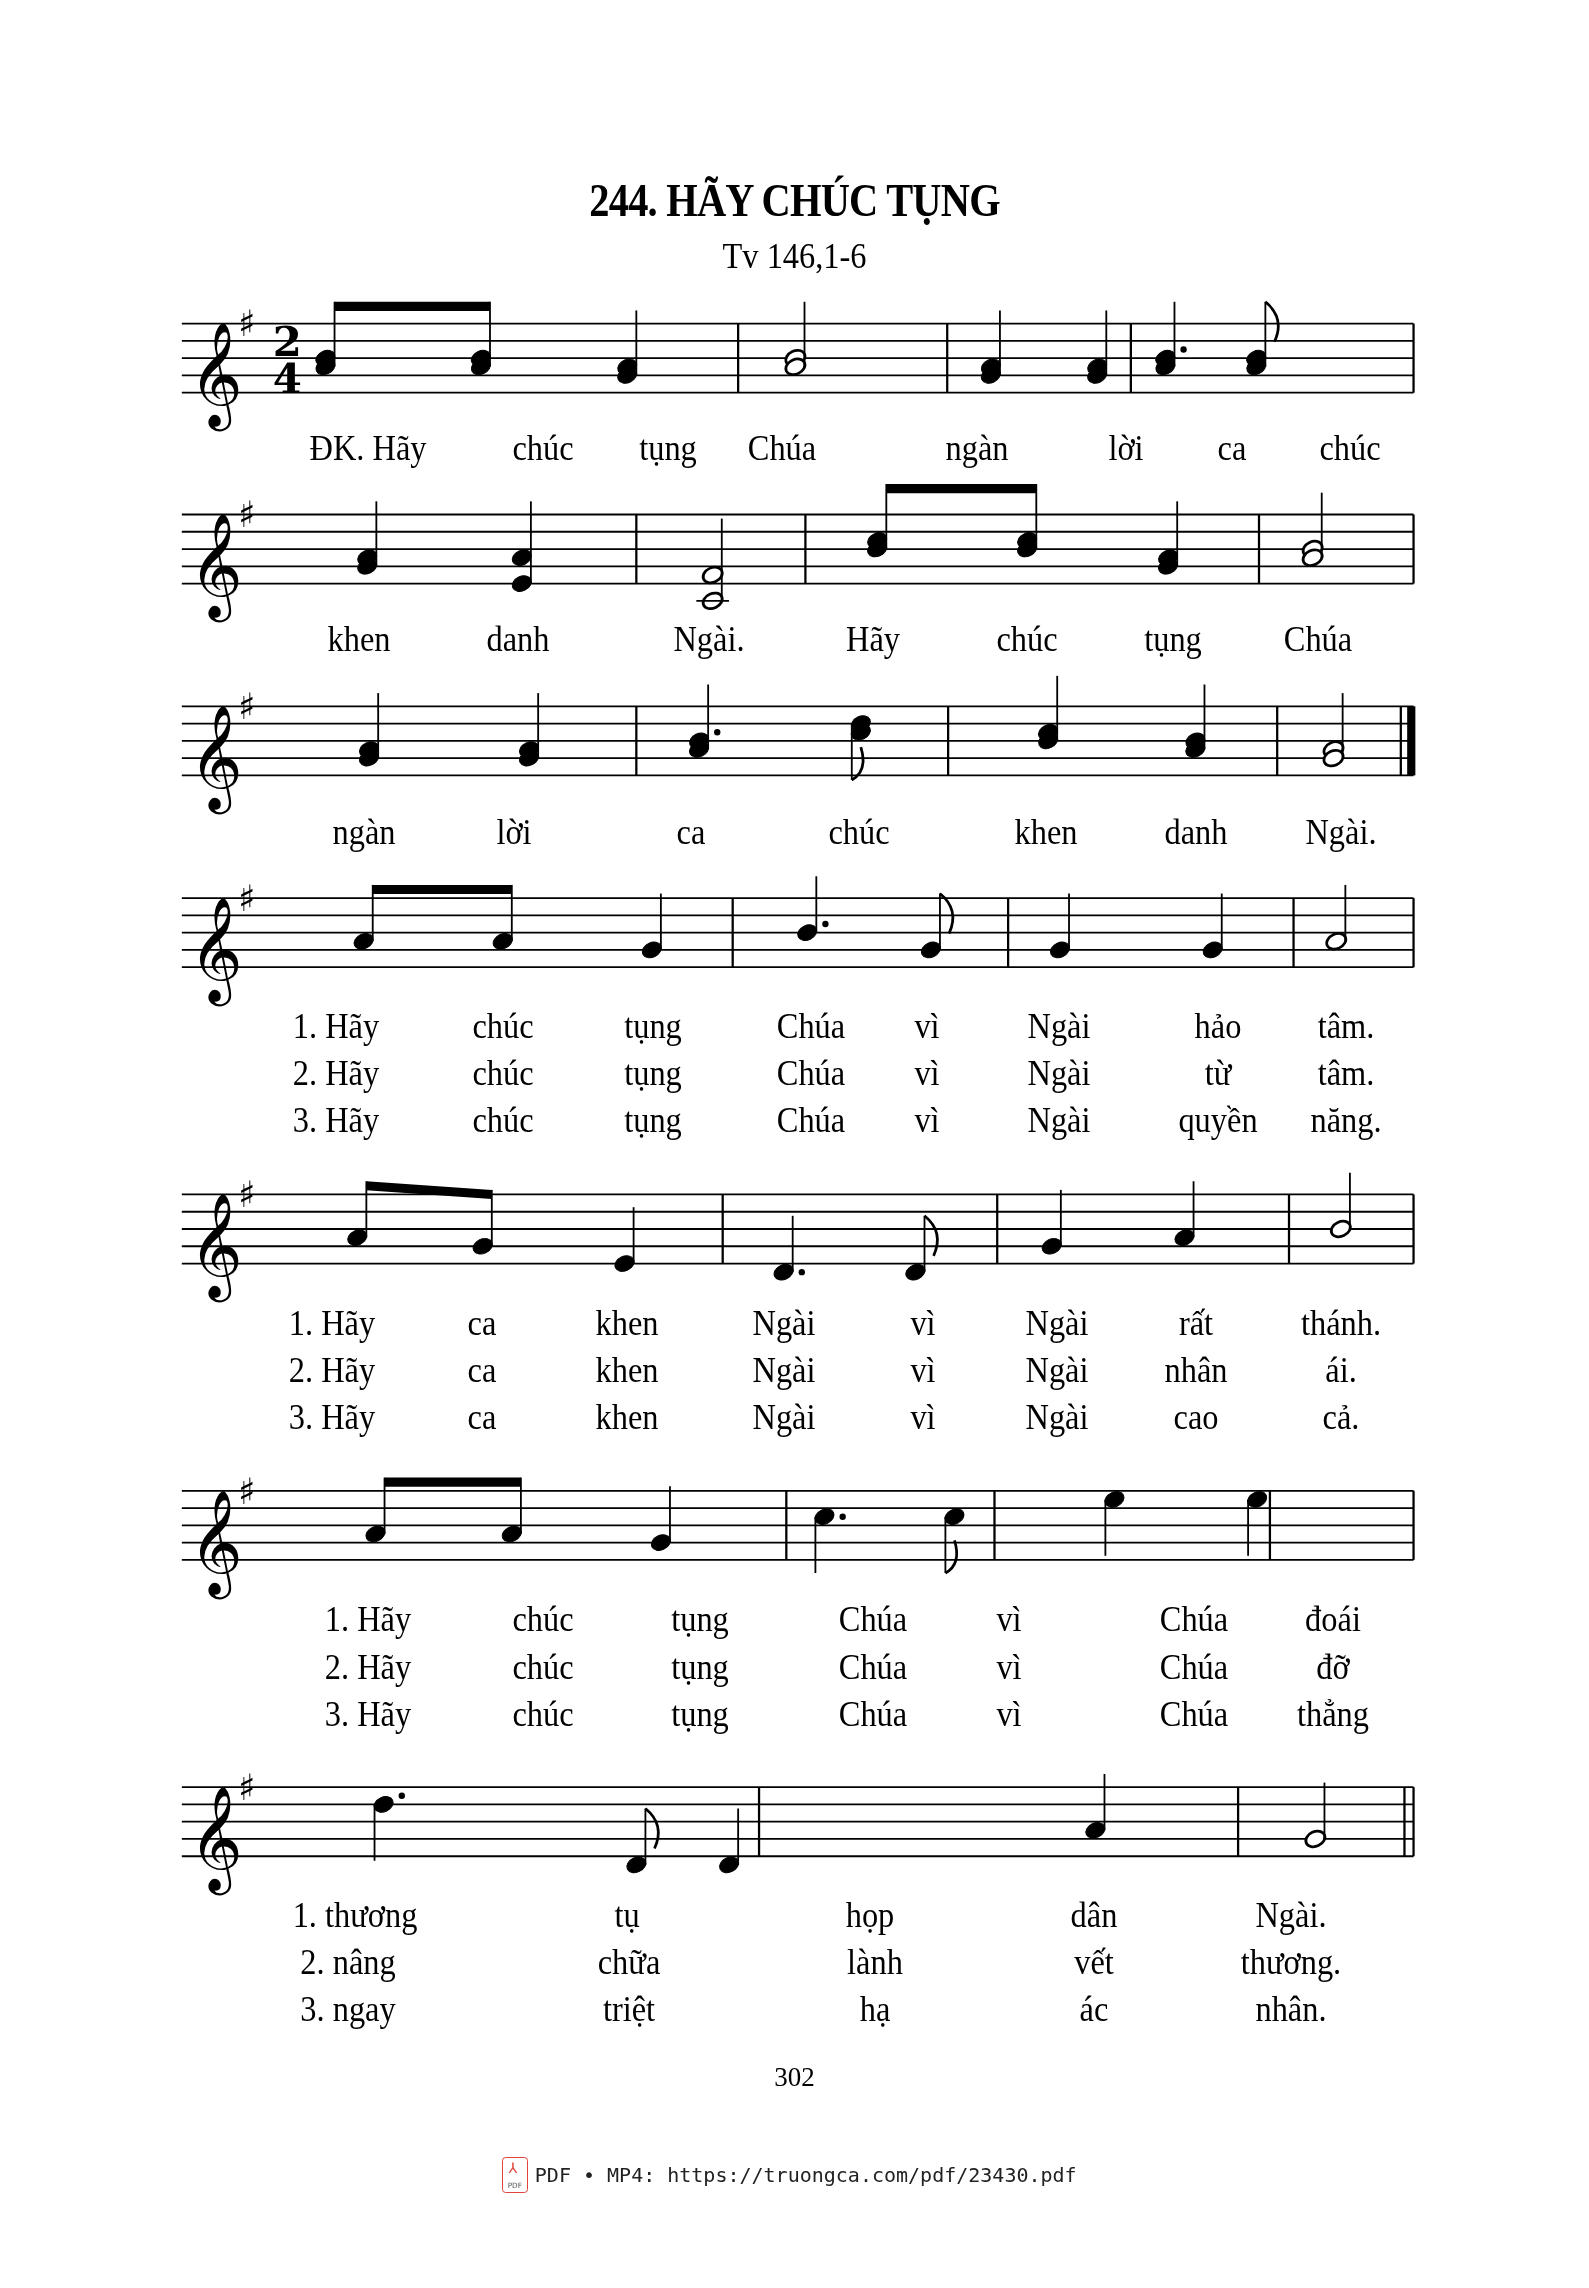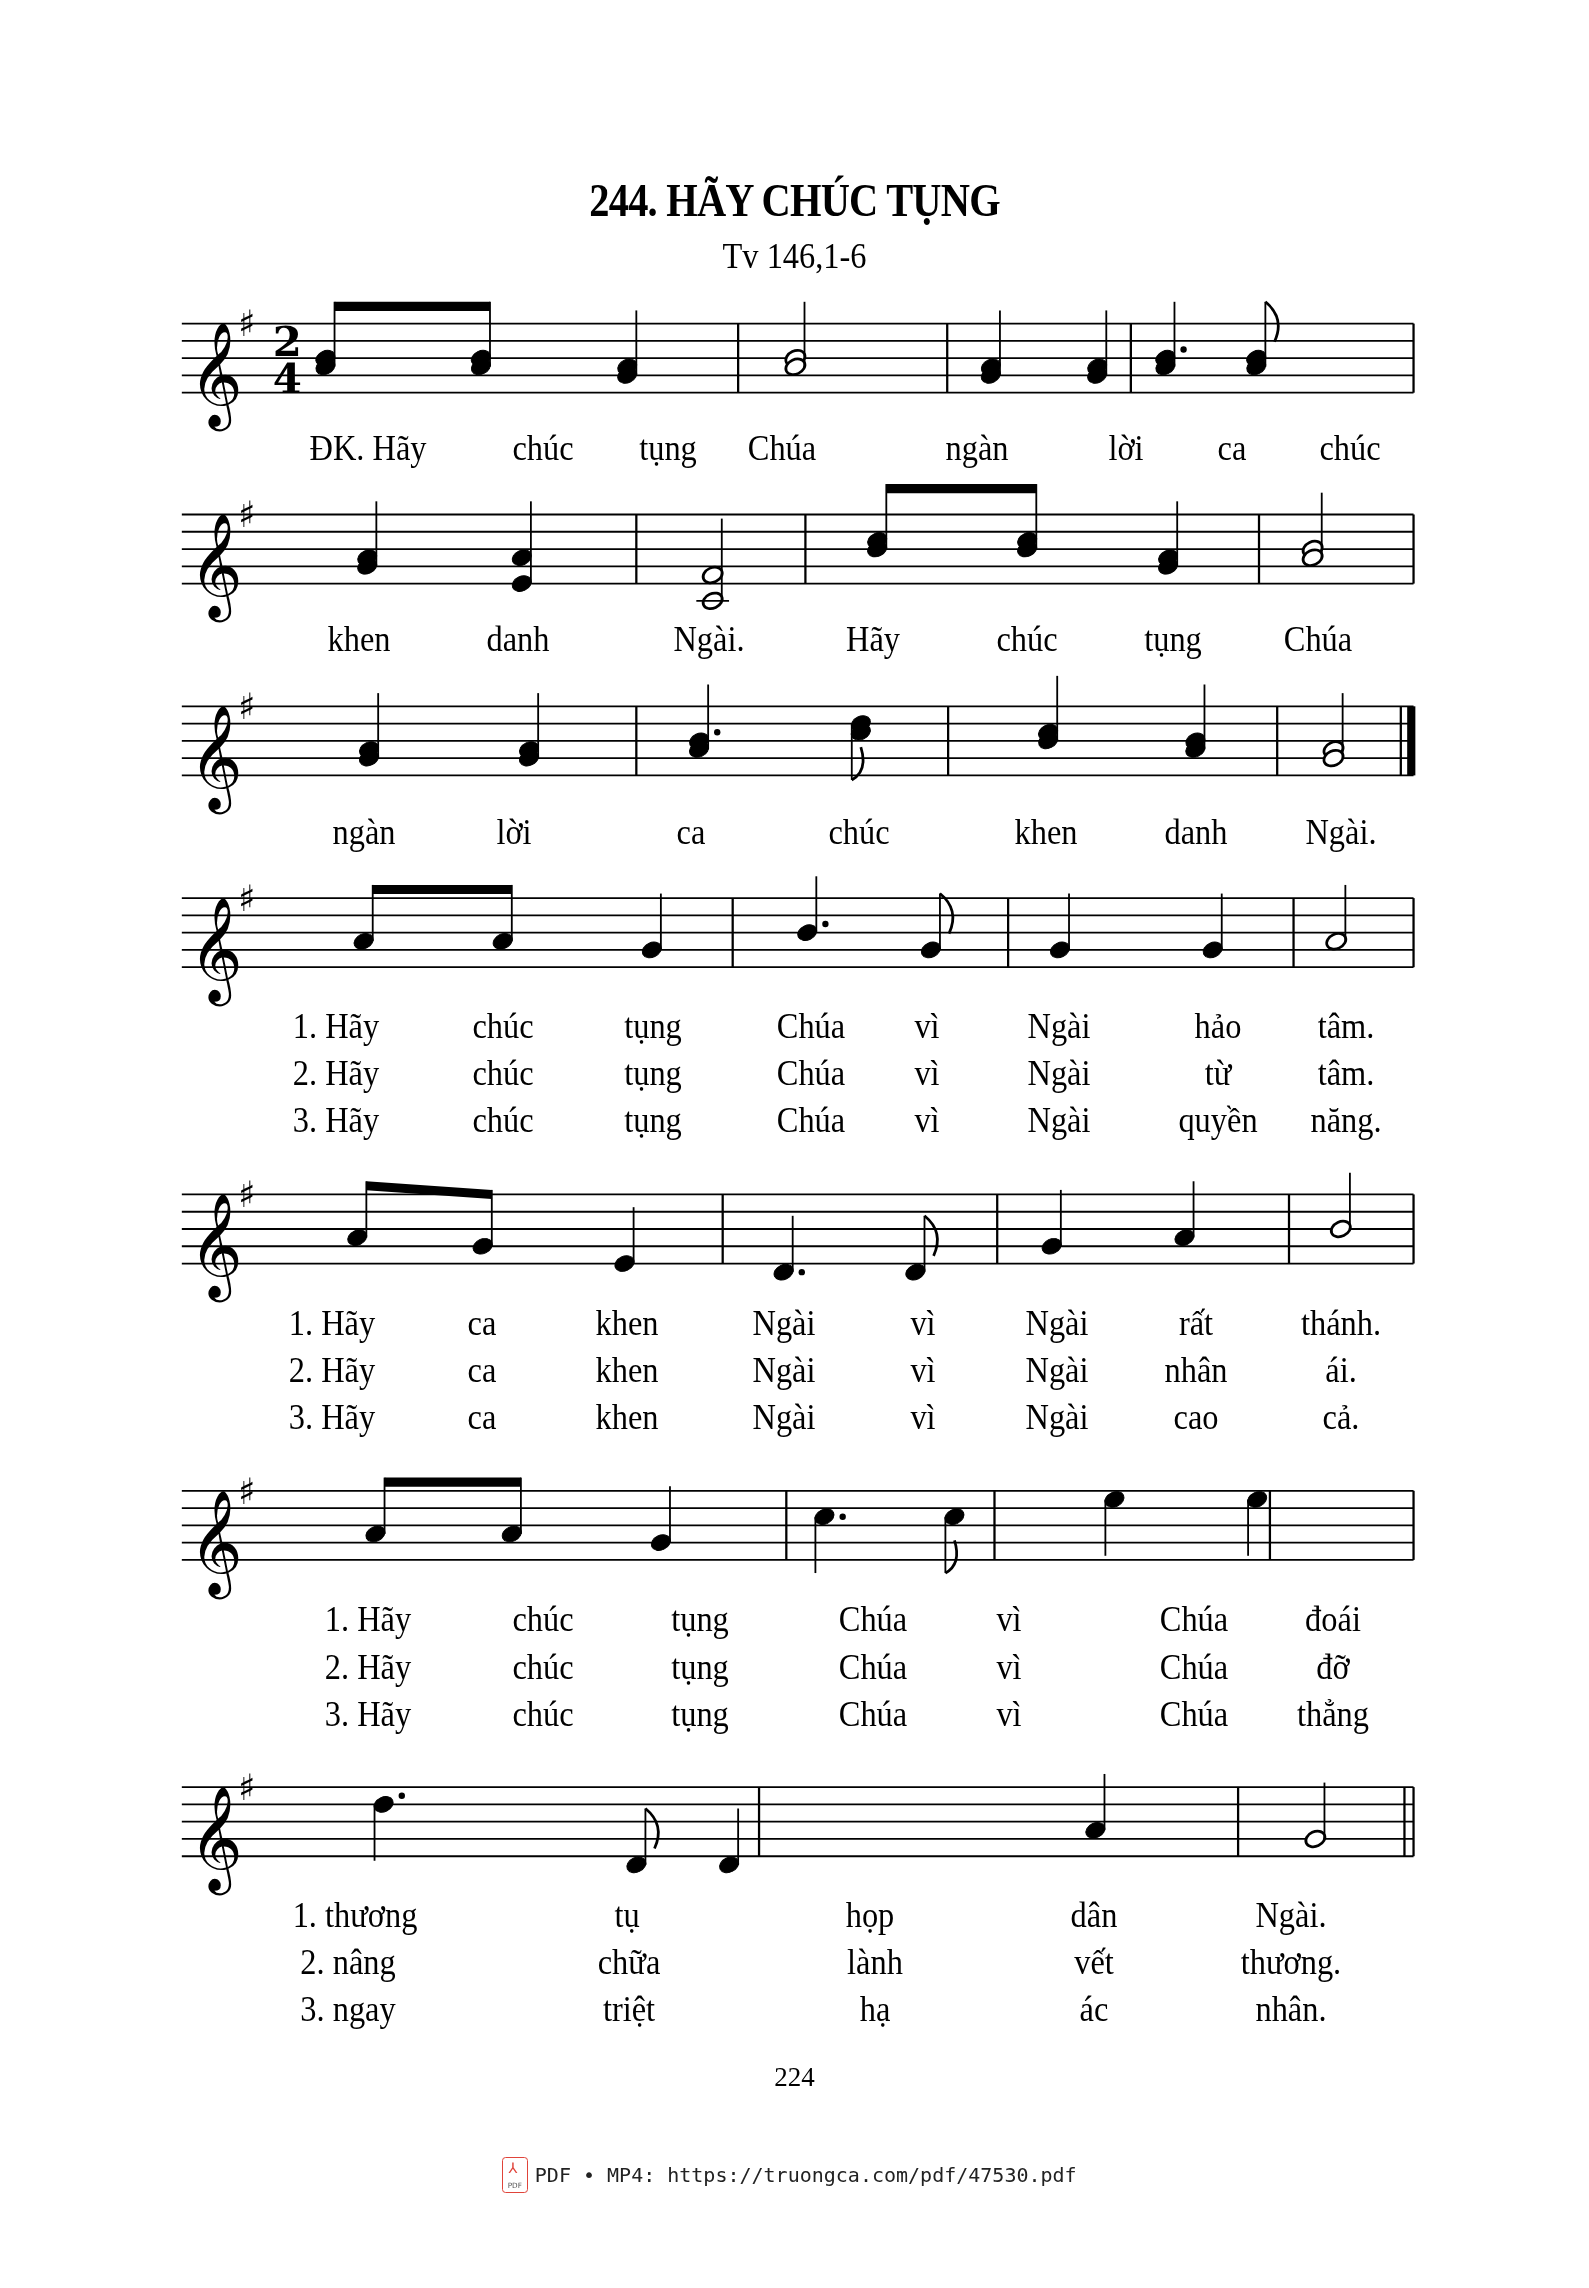--- a/index.html
+++ b/index.html
@@ -344,22 +344,22 @@
     <div class="lyric" style="left: 875px; top: 1941px;">lành</div>
     <div class="lyric" style="left: 1094px; top: 1941px;">vết</div>
     <div class="lyric" style="left: 1291px; top: 1941px;">thương.</div>
     <div class="lyric" style="left: 348px; top: 1988px;">3.  ngay</div>
     <div class="lyric" style="left: 629px; top: 1988px;">triệt</div>
     <div class="lyric" style="left: 875px; top: 1988px;">hạ</div>
     <div class="lyric" style="left: 1094px; top: 1988px;">ác</div>
     <div class="lyric" style="left: 1291px; top: 1988px;">nhân.</div>
   </div>
 
-<div class="pagenum">224</div>
+<div class="pagenum">302</div>
 
 <div class="footer">
   <span class="pdf-icon">
     <span class="glyph">⅄</span>
     <span class="lbl">PDF</span>
   </span>
-  <span>PDF • MP4: https://truongca.com/pdf/47530.pdf</span>
+  <span>PDF • MP4: https://truongca.com/pdf/23430.pdf</span>
 </div>
 
 
 </body></html>

